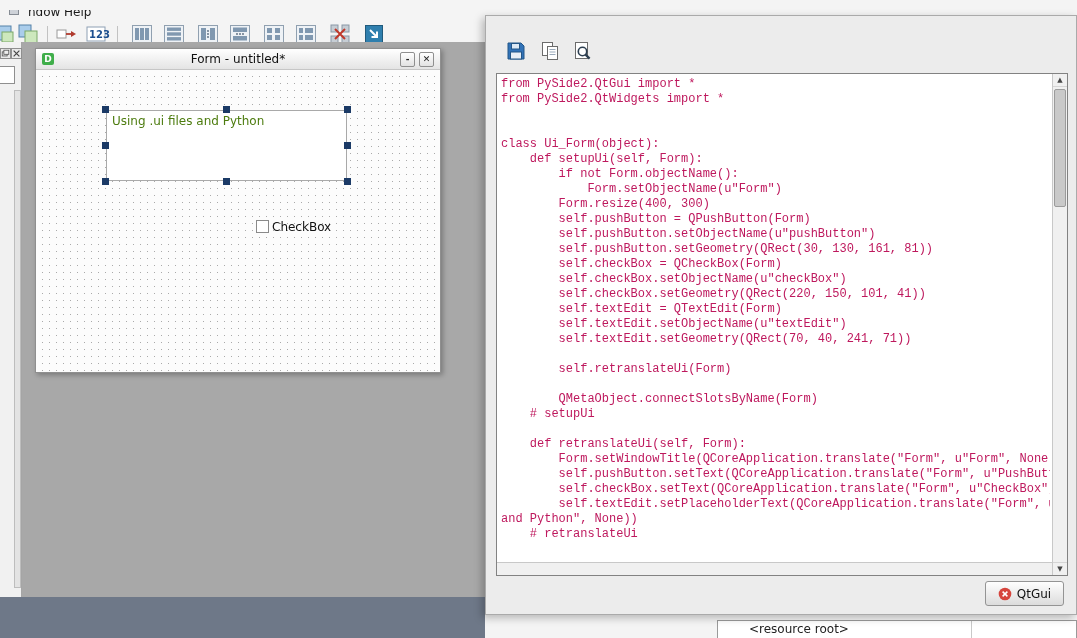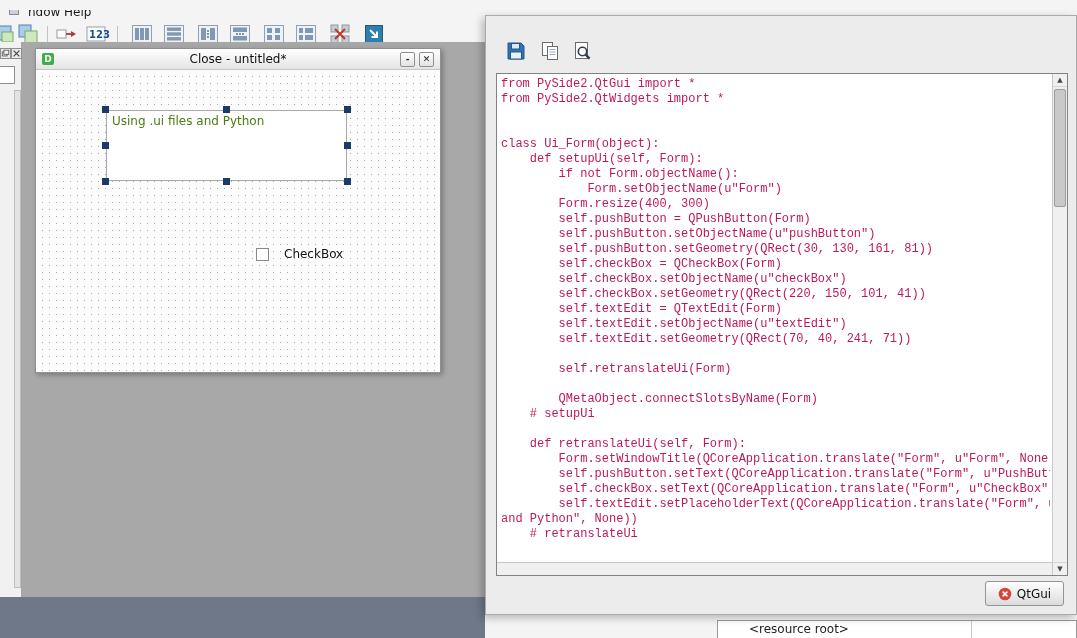--- a/index.html
+++ b/index.html
@@ -33,21 +33,21 @@
 
   .sel-box{position:absolute;left:70px;top:40px;width:241px;height:71px}
   .te-visual{position:absolute;inset:0;background:#fff;border:1px solid #a9a9a9}
   .te-ph{position:absolute;left:5px;top:3px;color:#4d7c0f;font-size:12px}
   .h{position:absolute;width:7px;height:7px;background:#1b3a66}
   .h.tl{left:-4px;top:-4px}.h.tc{left:calc(50% - 4px);top:-4px}.h.tr{right:-4px;top:-4px}
   .h.ml{left:-4px;top:calc(50% - 4px)}.h.mr{right:-4px;top:calc(50% - 4px)}
   .h.bl{left:-4px;bottom:-4px}.h.bc{left:calc(50% - 4px);bottom:-4px}.h.br{right:-4px;bottom:-4px}
 
   .fw-btn{position:absolute;left:30px;top:130px;width:161px;height:81px;background:linear-gradient(#f8f8f8,#dedede);border:1px solid #9b9b9b;border-radius:3px;display:flex;align-items:center;justify-content:center;font-size:12px}
-  .fw-check{position:absolute;left:220px;top:150px;width:101px;height:41px;display:flex;align-items:flex-end;gap:15px}
+  .fw-check{position:absolute;left:220px;top:150px;width:101px;height:41px;display:flex;align-items:flex-start;gap:3px}
   .chk-ind{width:13px;height:13px;background:#fff;border:1px solid #8a8a8a;flex:none}
 
   
   .dialog{position:absolute;left:485px;top:15px;width:592px;height:600px;background:#ececec;border:1px solid #aaa;box-shadow:-3px 3px 8px rgba(0,0,0,.25)}
   .dbtn{position:absolute;top:21px;width:28px;height:28px;display:flex;align-items:center;justify-content:center}
   .code-box{position:absolute;left:10px;top:57px;width:572px;height:503px;background:#fff;border:1px solid #828282}
   .code-pre{position:absolute;left:4px;top:3px;right:17px;bottom:15px;overflow:hidden;font-size:12px;line-height:15px;white-space:pre;color:#be185d;font-family:Liberation Mono, monospace}
   .vscroll{position:absolute;right:0;top:0;bottom:0;width:15px;background:#f0f0f0;border-left:1px solid #c8c8c8}
   .sb-btn{position:absolute;left:0;width:14px;height:13px;display:flex;align-items:center;justify-content:center;font-size:7px;color:#444}
   .sb-up{top:0;border-bottom:1px solid #d5d5d5}
@@ -186,21 +186,21 @@
           <path d="M2 2l7 7M9 2L2 9" stroke="#444" stroke-width="1.4"></path>
         </svg>
     </div>
     <div class="wb-search"></div>
     <div class="wb-scroll"></div>
   </div>
 
   <div class="form-win">
     <div class="ftitle">
       <span class="ftitle-icon">D</span>
-      <span class="ftitle-text">Close - untitled*</span>
+      <span class="ftitle-text">Form - untitled*</span>
       <span class="fbtn min">-</span>
       <span class="fbtn close">✕</span>
     </div>
     <div class="fcanvas">
       <div class="sel-box">
         <div class="te-visual">
           <span class="te-ph">Using .ui files and Python</span>
         </div>
         <span class="h tl"></span>
         <span class="h tc"></span>

